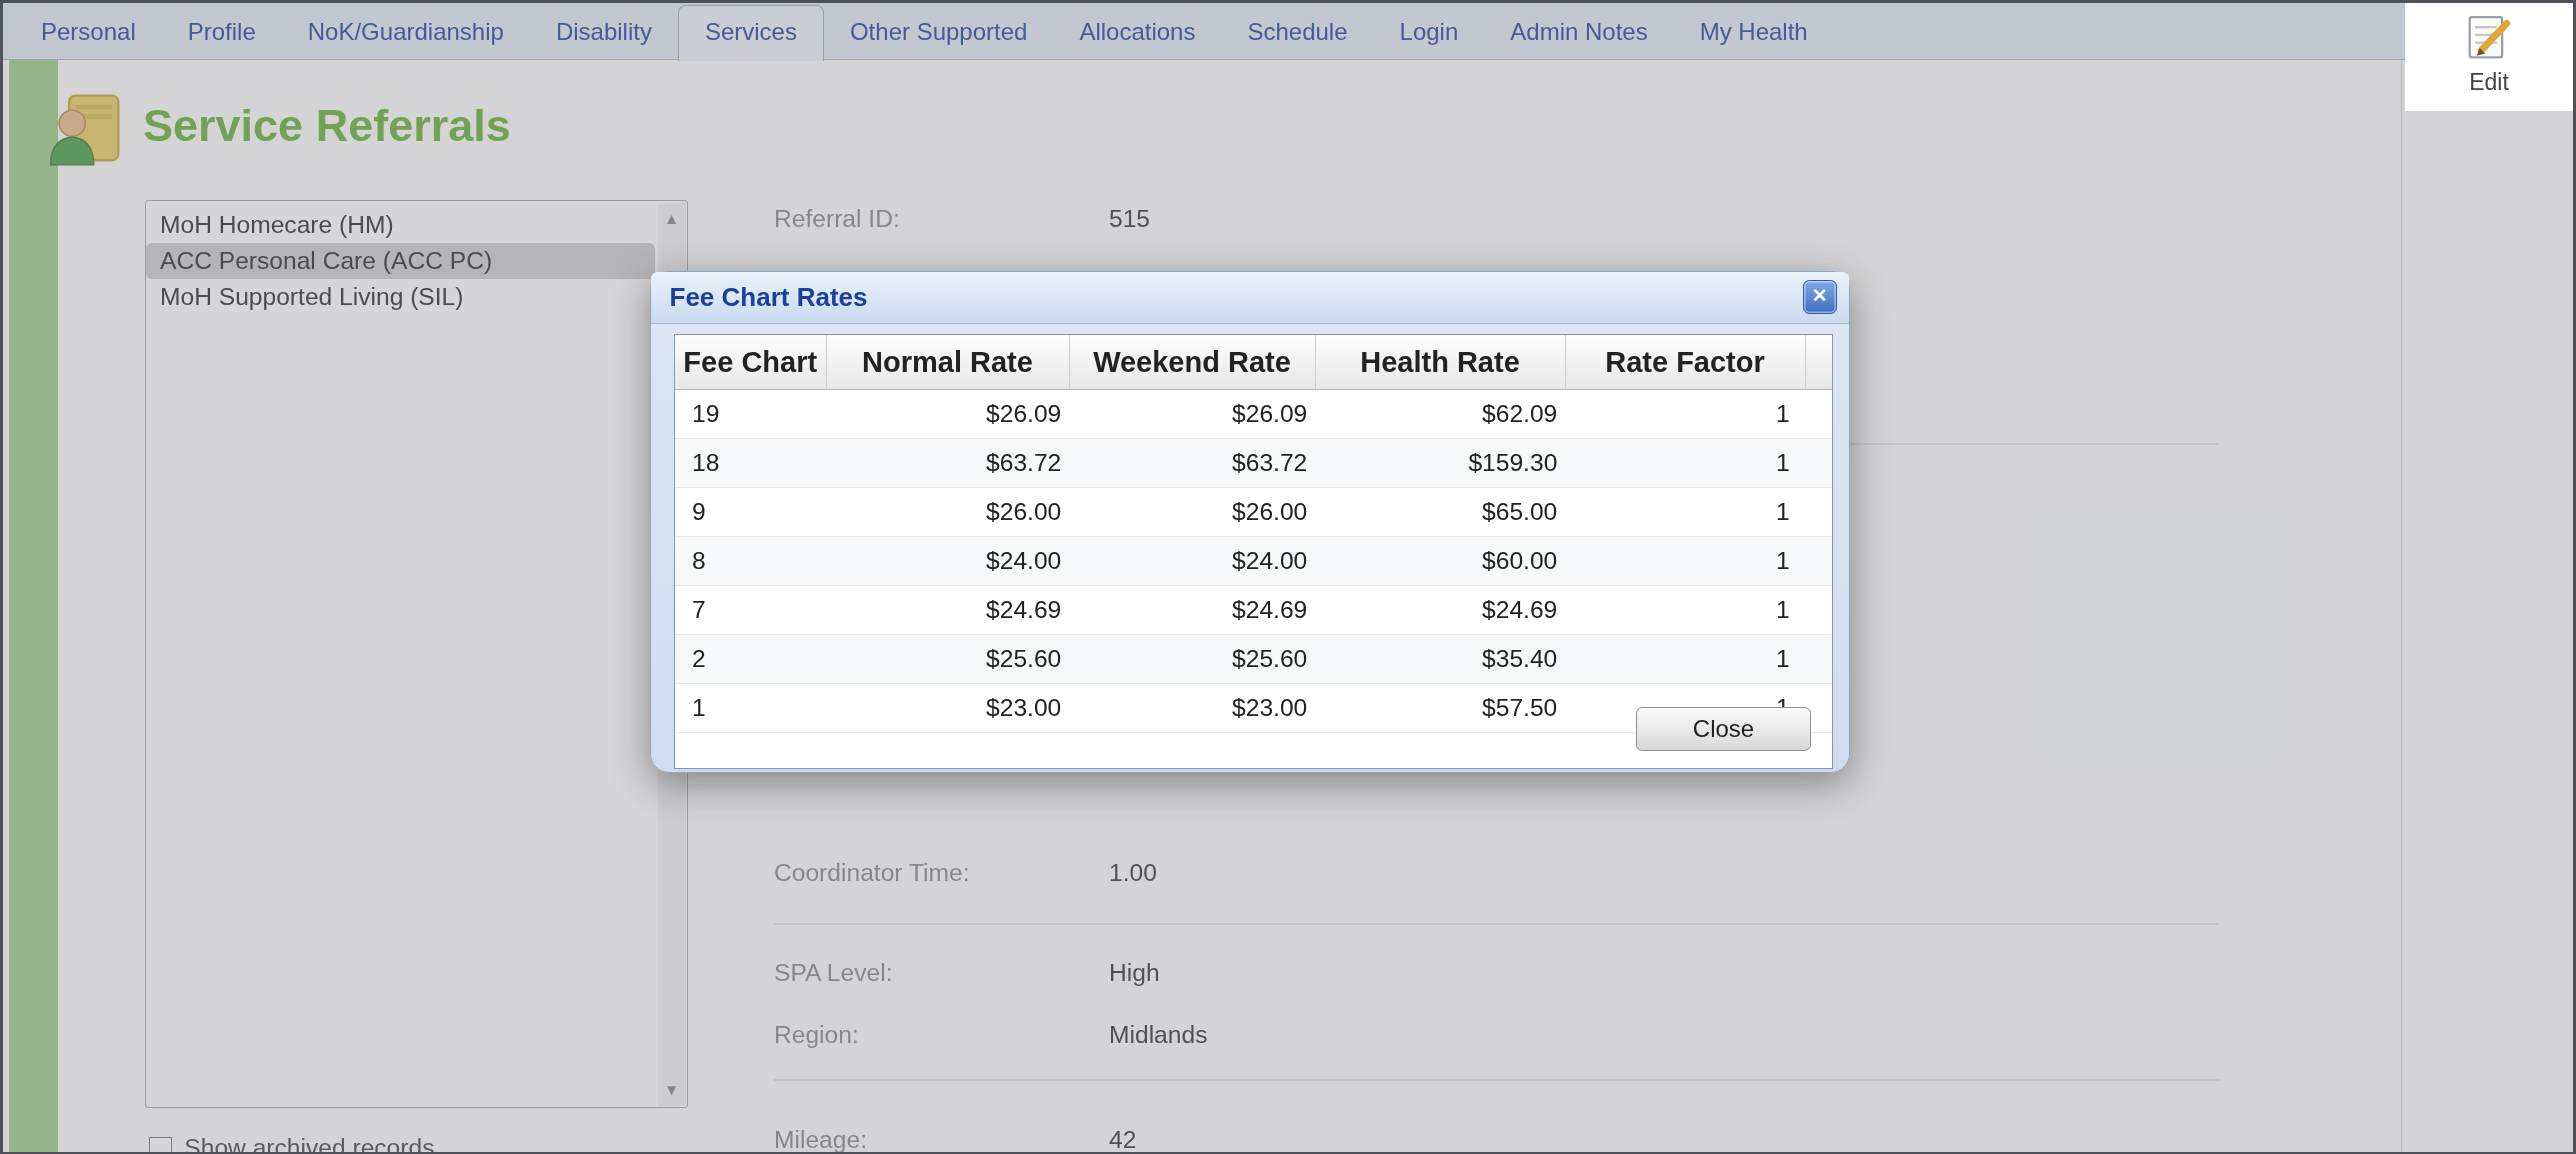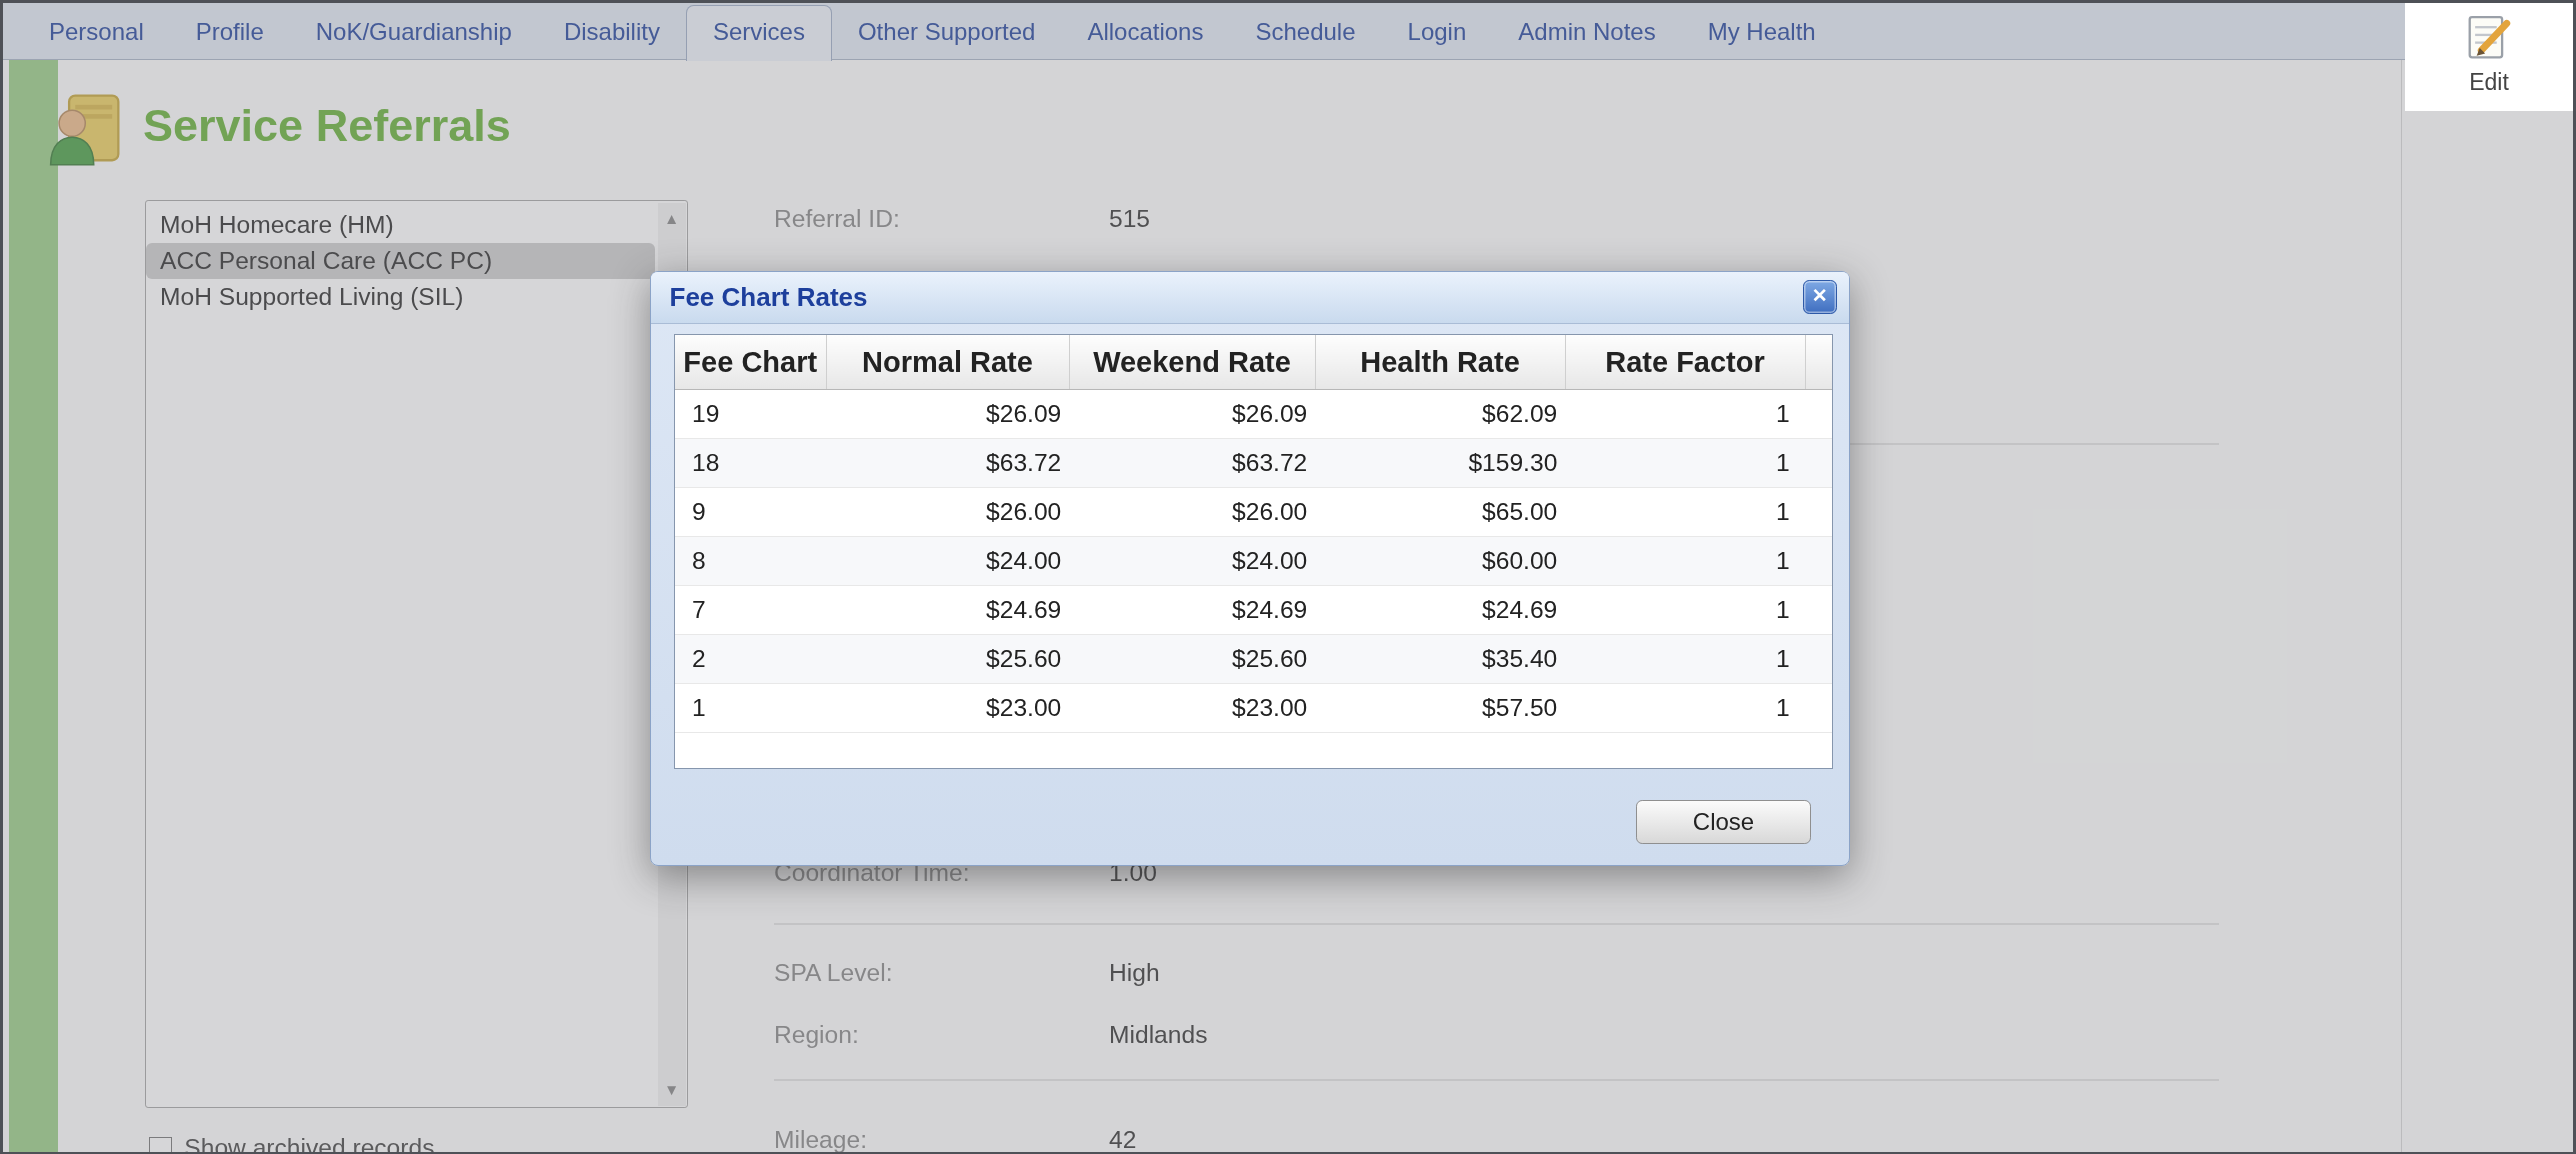--- a/index.html
+++ b/index.html
@@ -12,21 +12,21 @@
   .screen{
     position:absolute;top:0;left:0;width:2576px;height:1155px;
     border:3.1px solid #4e5157;box-sizing:border-box;
     background:#e2e9f4;overflow:hidden;
   }
 
   
   .tabbar{
     position:absolute;top:0;left:0;right:0;height:57px;
     background:#e2e9f4;border-bottom:1.5px solid #aab6c8;box-sizing:border-box;
-    display:flex;align-items:flex-end;padding-left:20px;
+    display:flex;align-items:flex-end;padding-left:12px;
   }
   .tab{
     font-size:24px;color:var(--tab-text-blue,#2a4aa0);
     padding:0 26px;height:54px;line-height:54px;cursor:pointer;white-space:nowrap;
   }
   .tab.active{
     background:#eef2f9;border:1.5px solid #9fafc8;border-bottom:none;
     border-radius:7.7px 7.7px 0 0;height:55px;line-height:52px;
     margin-bottom:-1.5px;position:relative;z-index:2;
   }
@@ -80,22 +80,22 @@
     z-index:60;text-align:center;cursor:pointer;
   }
   .edit-panel svg{margin-top:7.7px;}
   .edit-label{font-size:23px;color:#444;margin-top:1.5px;}
 
   
   .overlay{position:absolute;inset:0;background:rgba(126,129,134,0.32);z-index:50;}
 
   
   .modal{
-    position:absolute;left:647px;top:268px;width:1200px;height:595px;z-index:100;
-    border:1.5px solid #8ba3c7;border-radius:8px;box-sizing:border-box;
+    position:absolute;left:647px;top:268px;width:1200px;height:502px;z-index:100;
+    border:1.5px solid #8ba3c7;border-radius:19px;box-sizing:border-box;
     background:linear-gradient(#dde7f5,#cfdcee);
     box-shadow:0 10.8px 38px rgba(40,40,40,0.45);
   }
   .modal-titlebar{
     position:absolute;top:0;left:0;right:0;height:51px;
     background:linear-gradient(#eaf2fc,#c9daee);
     border-bottom:0.8px solid #a9bcd6;border-radius:6.2px 6.2px 0 0;
   }
   .modal-title{
     position:absolute;left:18.5px;top:0;line-height:51px;

